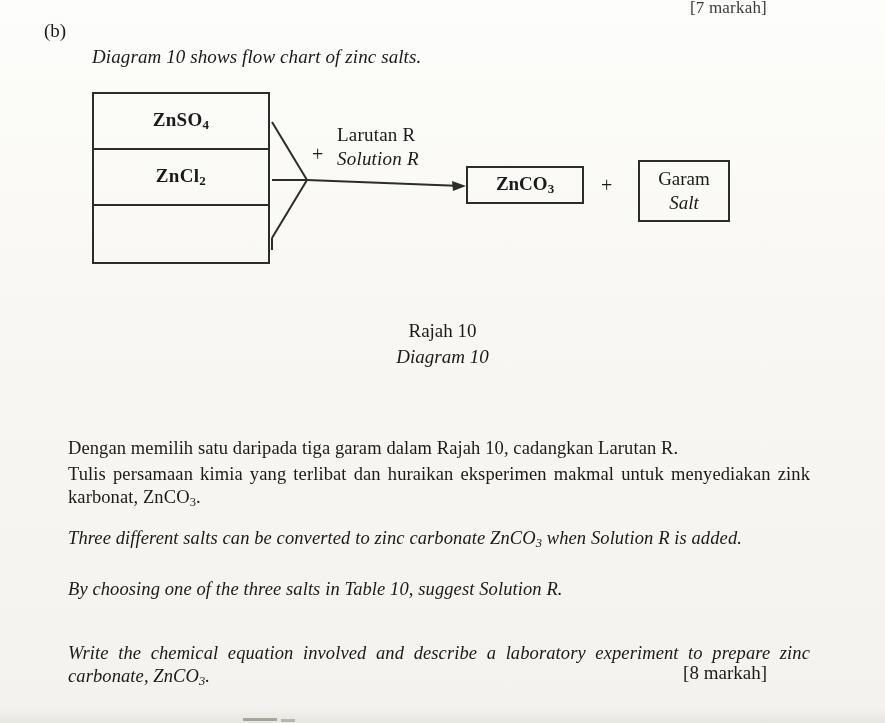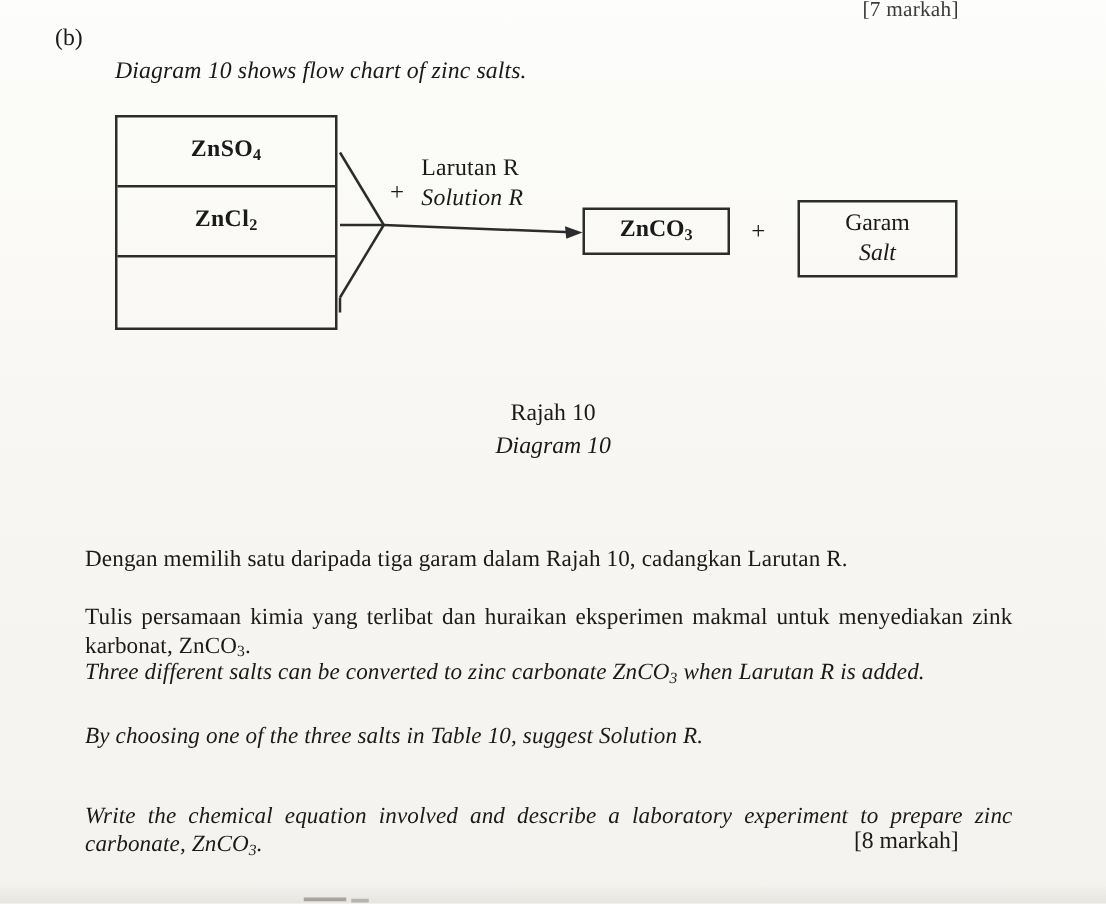--- a/index.html
+++ b/index.html
@@ -133,21 +133,21 @@
   .plus-right {
     position: absolute;
     left: 601px;
     top: 86px;
     font-size: 20px;
   }
   .garam-box {
     position: absolute;
     left: 638px;
     top: 72px;
-    width: 128px;
+    width: 92px;
     height: 62px;
     border: 2px solid #2c2c2c;
     box-sizing: border-box;
     display: flex;
     flex-direction: column;
     align-items: center;
     justify-content: center;
     gap: 2px;
   }
   .garam-my { font-size: 19px; }
@@ -177,21 +177,21 @@
     position: absolute;
     font-size: 18.5px;
     line-height: 23px;
     letter-spacing: 0.1px;
   }
   .para sub { font-size: 12.5px; vertical-align: -0.25em; }
   .it { font-style: italic; }
 
   .p-my-1 { left: 68px; top: 385px; width: 740px; text-align: justify; }
   .p-my-2 { left: 68px; top: 437px; width: 740px; }
-  .p-my-3 { left: 68px; top: 463px; width: 742px; text-align: justify; margin-top: 20px; }
+  .p-my-3 { left: 68px; top: 463px; width: 742px; text-align: justify; }
 
   .p-en-1 { left: 68px; top: 527px; width: 742px; }
   .p-en-2 { left: 68px; top: 578px; width: 742px; }
   .p-en-3 { left: 68px; top: 604px; width: 742px; text-align: justify; margin-top: 38px; }
 
   .marks-bottom {
     position: absolute;
     right: 118px;
     top: 662px;
     font-size: 19px;
@@ -277,21 +277,21 @@
   <div class="cap-en">Diagram 10</div>
 
 
   <div class="para p-my-2">Dengan memilih satu daripada tiga garam dalam Rajah 10, cadangkan Larutan R.</div>
 
   <div class="para p-my-3">
     <span>Tulis persamaan kimia yang terlibat dan huraikan eksperimen makmal untuk menyediakan zink karbonat, ZnCO</span><sub>3</sub><span>.</span>
   </div>
 
   <div class="para p-en-1 it">
-    <span>Three different salts can be converted to zinc carbonate ZnCO</span><sub>3</sub><span> when Larutan R is added.</span>
+    <span>Three different salts can be converted to zinc carbonate ZnCO</span><sub>3</sub><span> when Solution R is added.</span>
   </div>
 
   <div class="para p-en-2 it">By choosing one of the three salts in Table 10, suggest Solution R.</div>
 
   <div class="para p-en-3 it">
     <span>Write the chemical equation involved and describe a laboratory experiment to prepare zinc carbonate, ZnCO</span><sub>3</sub><span>.</span>
   </div>
 
   <div class="marks-bottom">[8 markah]</div>
 

